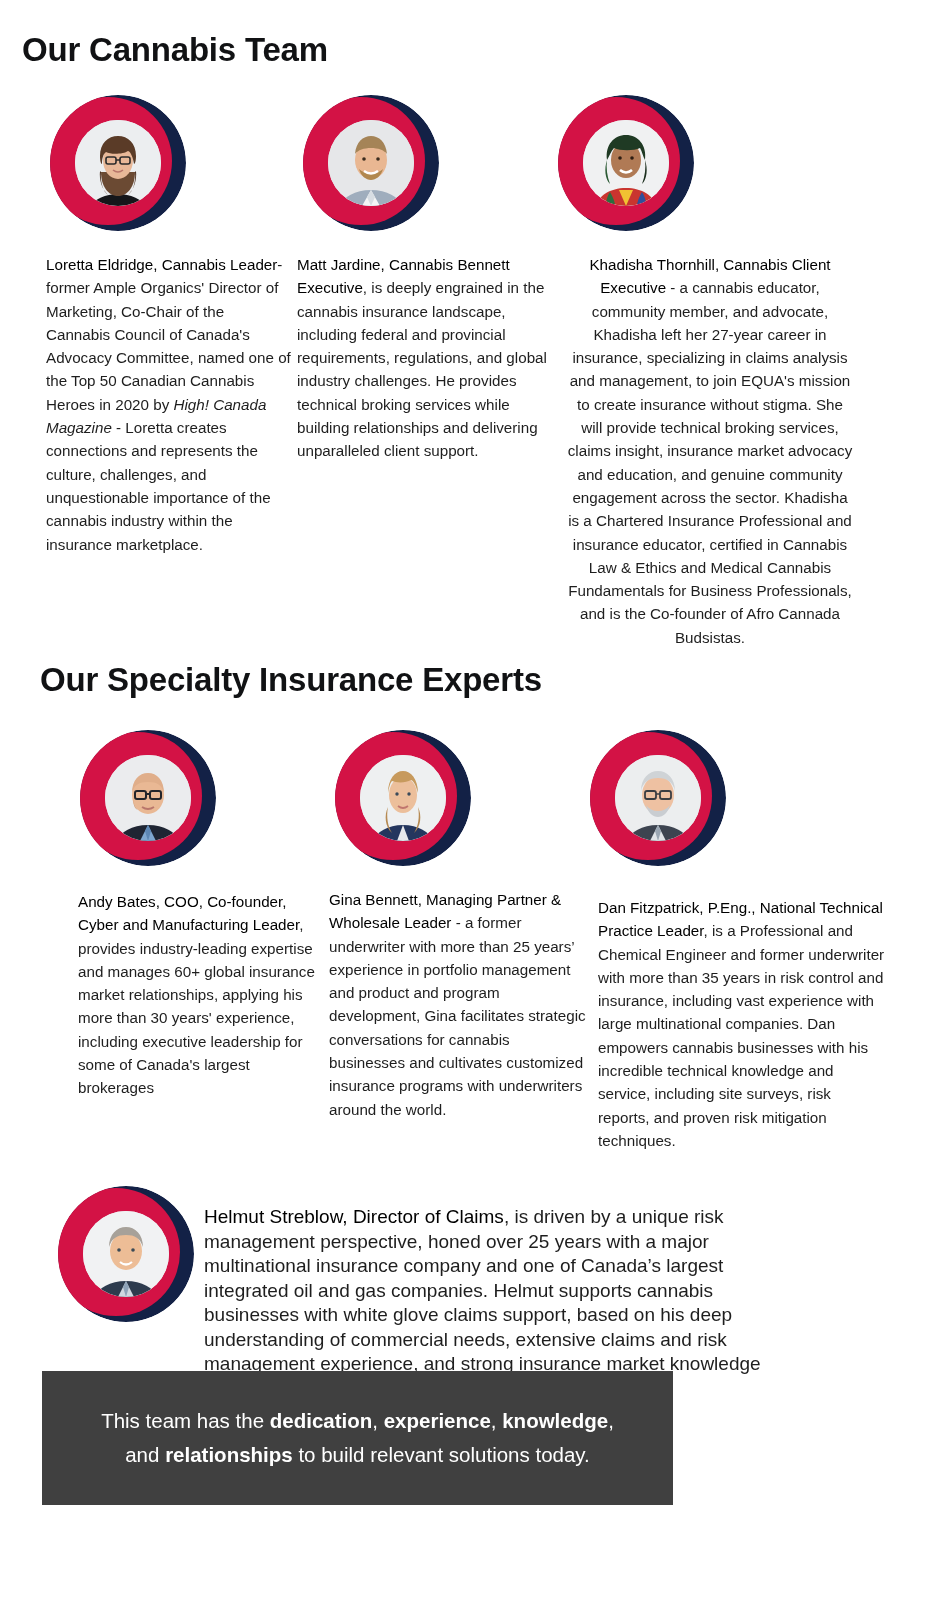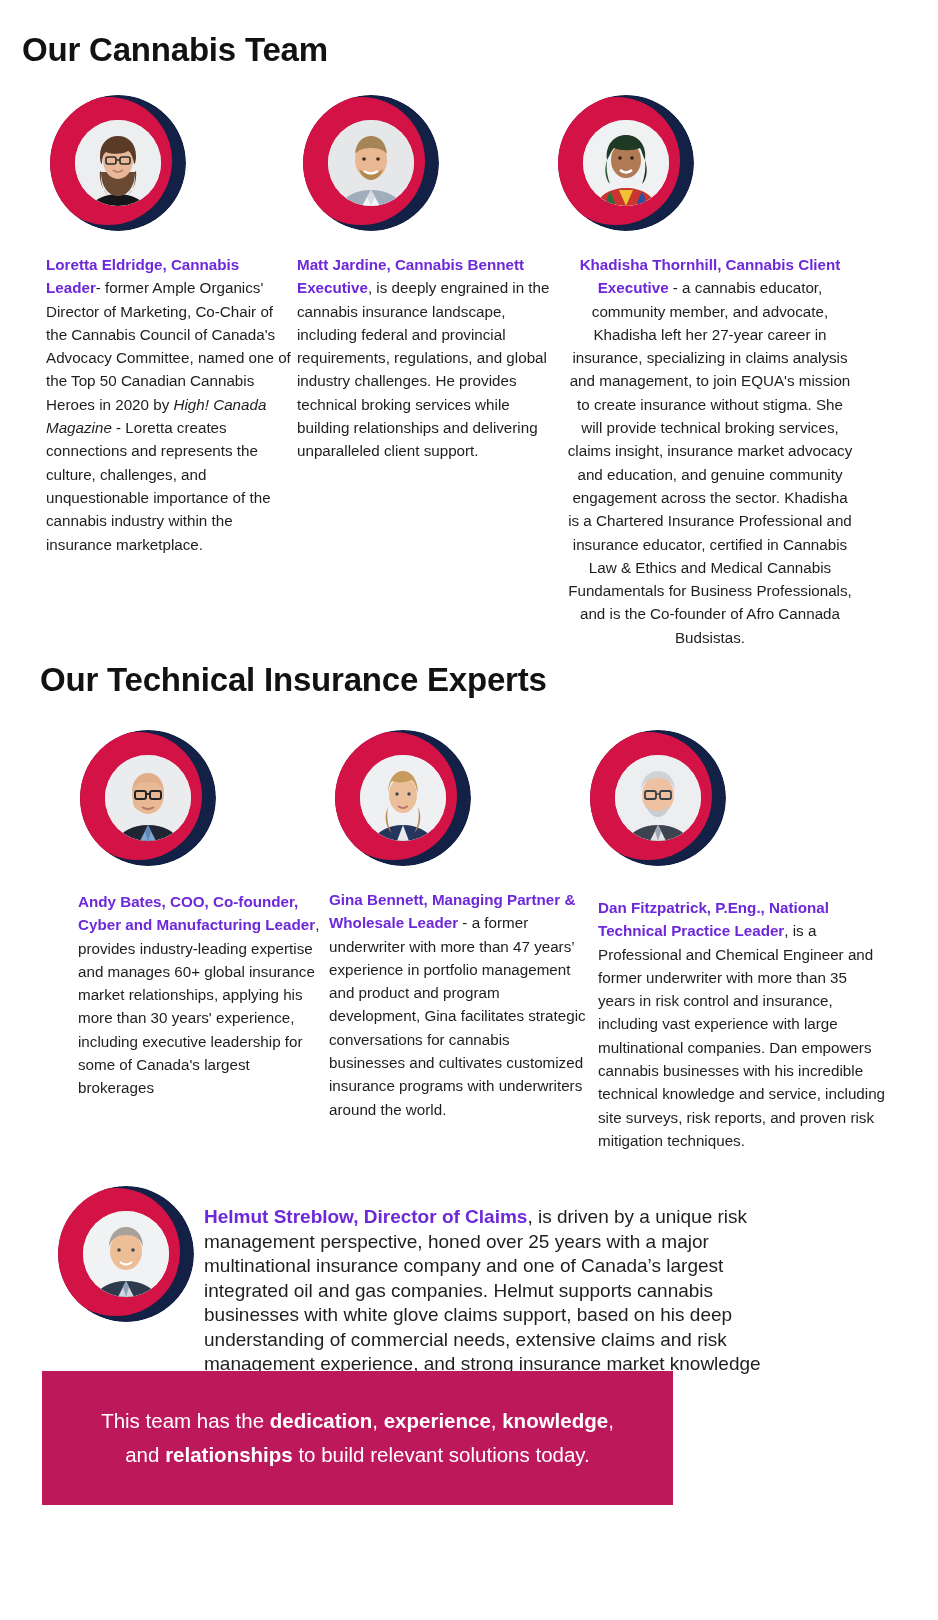--- a/index.html
+++ b/index.html
@@ -91,21 +91,21 @@
   .col { box-sizing: border-box; }
   .col .avatar-wrap { margin-bottom: 22px; }
 
   .bio {
     font-family: "Liberation Sans", sans-serif;
     font-size: 15.2px;
     line-height: 23.3px;
     color: #1e1e1e;
     text-align: left;
   }
-  .bio b { font-weight: 700; color: #6d28d9; }
+  .bio b { font-weight: 400; color: #000000; }
   .bio i { font-style: italic; }
 
   
   #row-cannabis { left: 0; top: 95px; width: 938px; }
   #row-cannabis .col-1 { width: 292px; padding-left: 46px; }
   #row-cannabis .col-2 { width: 262px; padding-left: 5px; }
   #row-cannabis .col-3 { width: 300px; padding-left: 0px; }
   #row-cannabis .col-1 .avatar-wrap { padding-left: 4px; }
   #row-cannabis .col-2 .avatar-wrap { padding-left: 6px; }
   #row-cannabis .col-3 .avatar-wrap { padding-left: 4px; }
@@ -140,21 +140,21 @@
     line-height: 24.5px;
   }
 
   
   .banner {
     position: absolute;
     left: 42px;
     top: 1371px;
     width: 631px;
     height: 134px;
-    background: #be185d;
+    background: #404040;
     display: flex;
     align-items: center;
     justify-content: center;
     text-align: center;
   }
   .banner-text {
     color: #ffffff;
     font-family: "Liberation Sans", sans-serif;
     font-size: 20.5px;
     line-height: 34px;
@@ -242,21 +242,21 @@
               <circle cx="37" cy="38" r="1.8" fill="#2d1d12"></circle>
               <circle cx="49" cy="38" r="1.8" fill="#2d1d12"></circle>
             </svg>
           </div>
         </div>
       </div>
       <p class="bio"><b>Khadisha Thornhill, Cannabis Client Executive</b><span> - a cannabis educator, community member, and advocate, Khadisha left her 27-year career in insurance, specializing in claims analysis and management, to join EQUA's mission to create insurance without stigma. She will provide technical broking services, claims insight, insurance market advocacy and education, and genuine community engagement across the sector. Khadisha is a Chartered Insurance Professional and insurance educator, certified in Cannabis Law &amp; Ethics and Medical Cannabis Fundamentals for Business Professionals, and is the Co-founder of Afro Cannada Budsistas.</span></p>
     </div>
   </div>
 
-  <h1 class="section-heading heading-specialty">Our Technical Insurance Experts</h1>
+  <h1 class="section-heading heading-specialty">Our Specialty Insurance Experts</h1>
 
   <div class="cols" id="row-specialty">
 
     <div class="col col-1">
       <div class="avatar-wrap">
         <div class="avatar">
           <div class="ring-navy"></div>
           <div class="ring-red"></div>
           <div class="photo">
             <svg viewBox="0 0 86 86" xmlns="http://www.w3.org/2000/svg" aria-hidden="true">
@@ -292,21 +292,21 @@
               <path d="M58 52c2 10 0 20-4 26 7-6 8-18 4-26z" fill="#b68a52"></path>
               <ellipse cx="43" cy="40" rx="14" ry="18" fill="#ecbf9b"></ellipse>
               <path d="M28 38c0-14 7-22 15-22s15 8 15 22c-2-7-4-12-7-13-5 3-14 3-19 1-2 2-3 7-4 12z" fill="#c79a5d"></path>
               <circle cx="37" cy="39" r="1.7" fill="#3a4a5a"></circle>
               <circle cx="49" cy="39" r="1.7" fill="#3a4a5a"></circle>
               <path d="M38 51q5 4 10 0" stroke="#c0766e" stroke-width="1.7" fill="none"></path>
             </svg>
           </div>
         </div>
       </div>
-      <p class="bio"><b>Gina Bennett, Managing Partner &amp; Wholesale Leader</b><span> - a former underwriter with more than 47 years’ experience in portfolio management and product and program development, Gina facilitates strategic conversations for cannabis businesses and cultivates customized insurance programs with underwriters around the world.</span></p>
+      <p class="bio"><b>Gina Bennett, Managing Partner &amp; Wholesale Leader</b><span> - a former underwriter with more than 25 years’ experience in portfolio management and product and program development, Gina facilitates strategic conversations for cannabis businesses and cultivates customized insurance programs with underwriters around the world.</span></p>
     </div>
 
     <div class="col col-3">
       <div class="avatar-wrap">
         <div class="avatar">
           <div class="ring-navy"></div>
           <div class="ring-red"></div>
           <div class="photo">
             <svg viewBox="0 0 86 86" xmlns="http://www.w3.org/2000/svg" aria-hidden="true">
               <rect width="86" height="86" fill="#eceeef"></rect>

